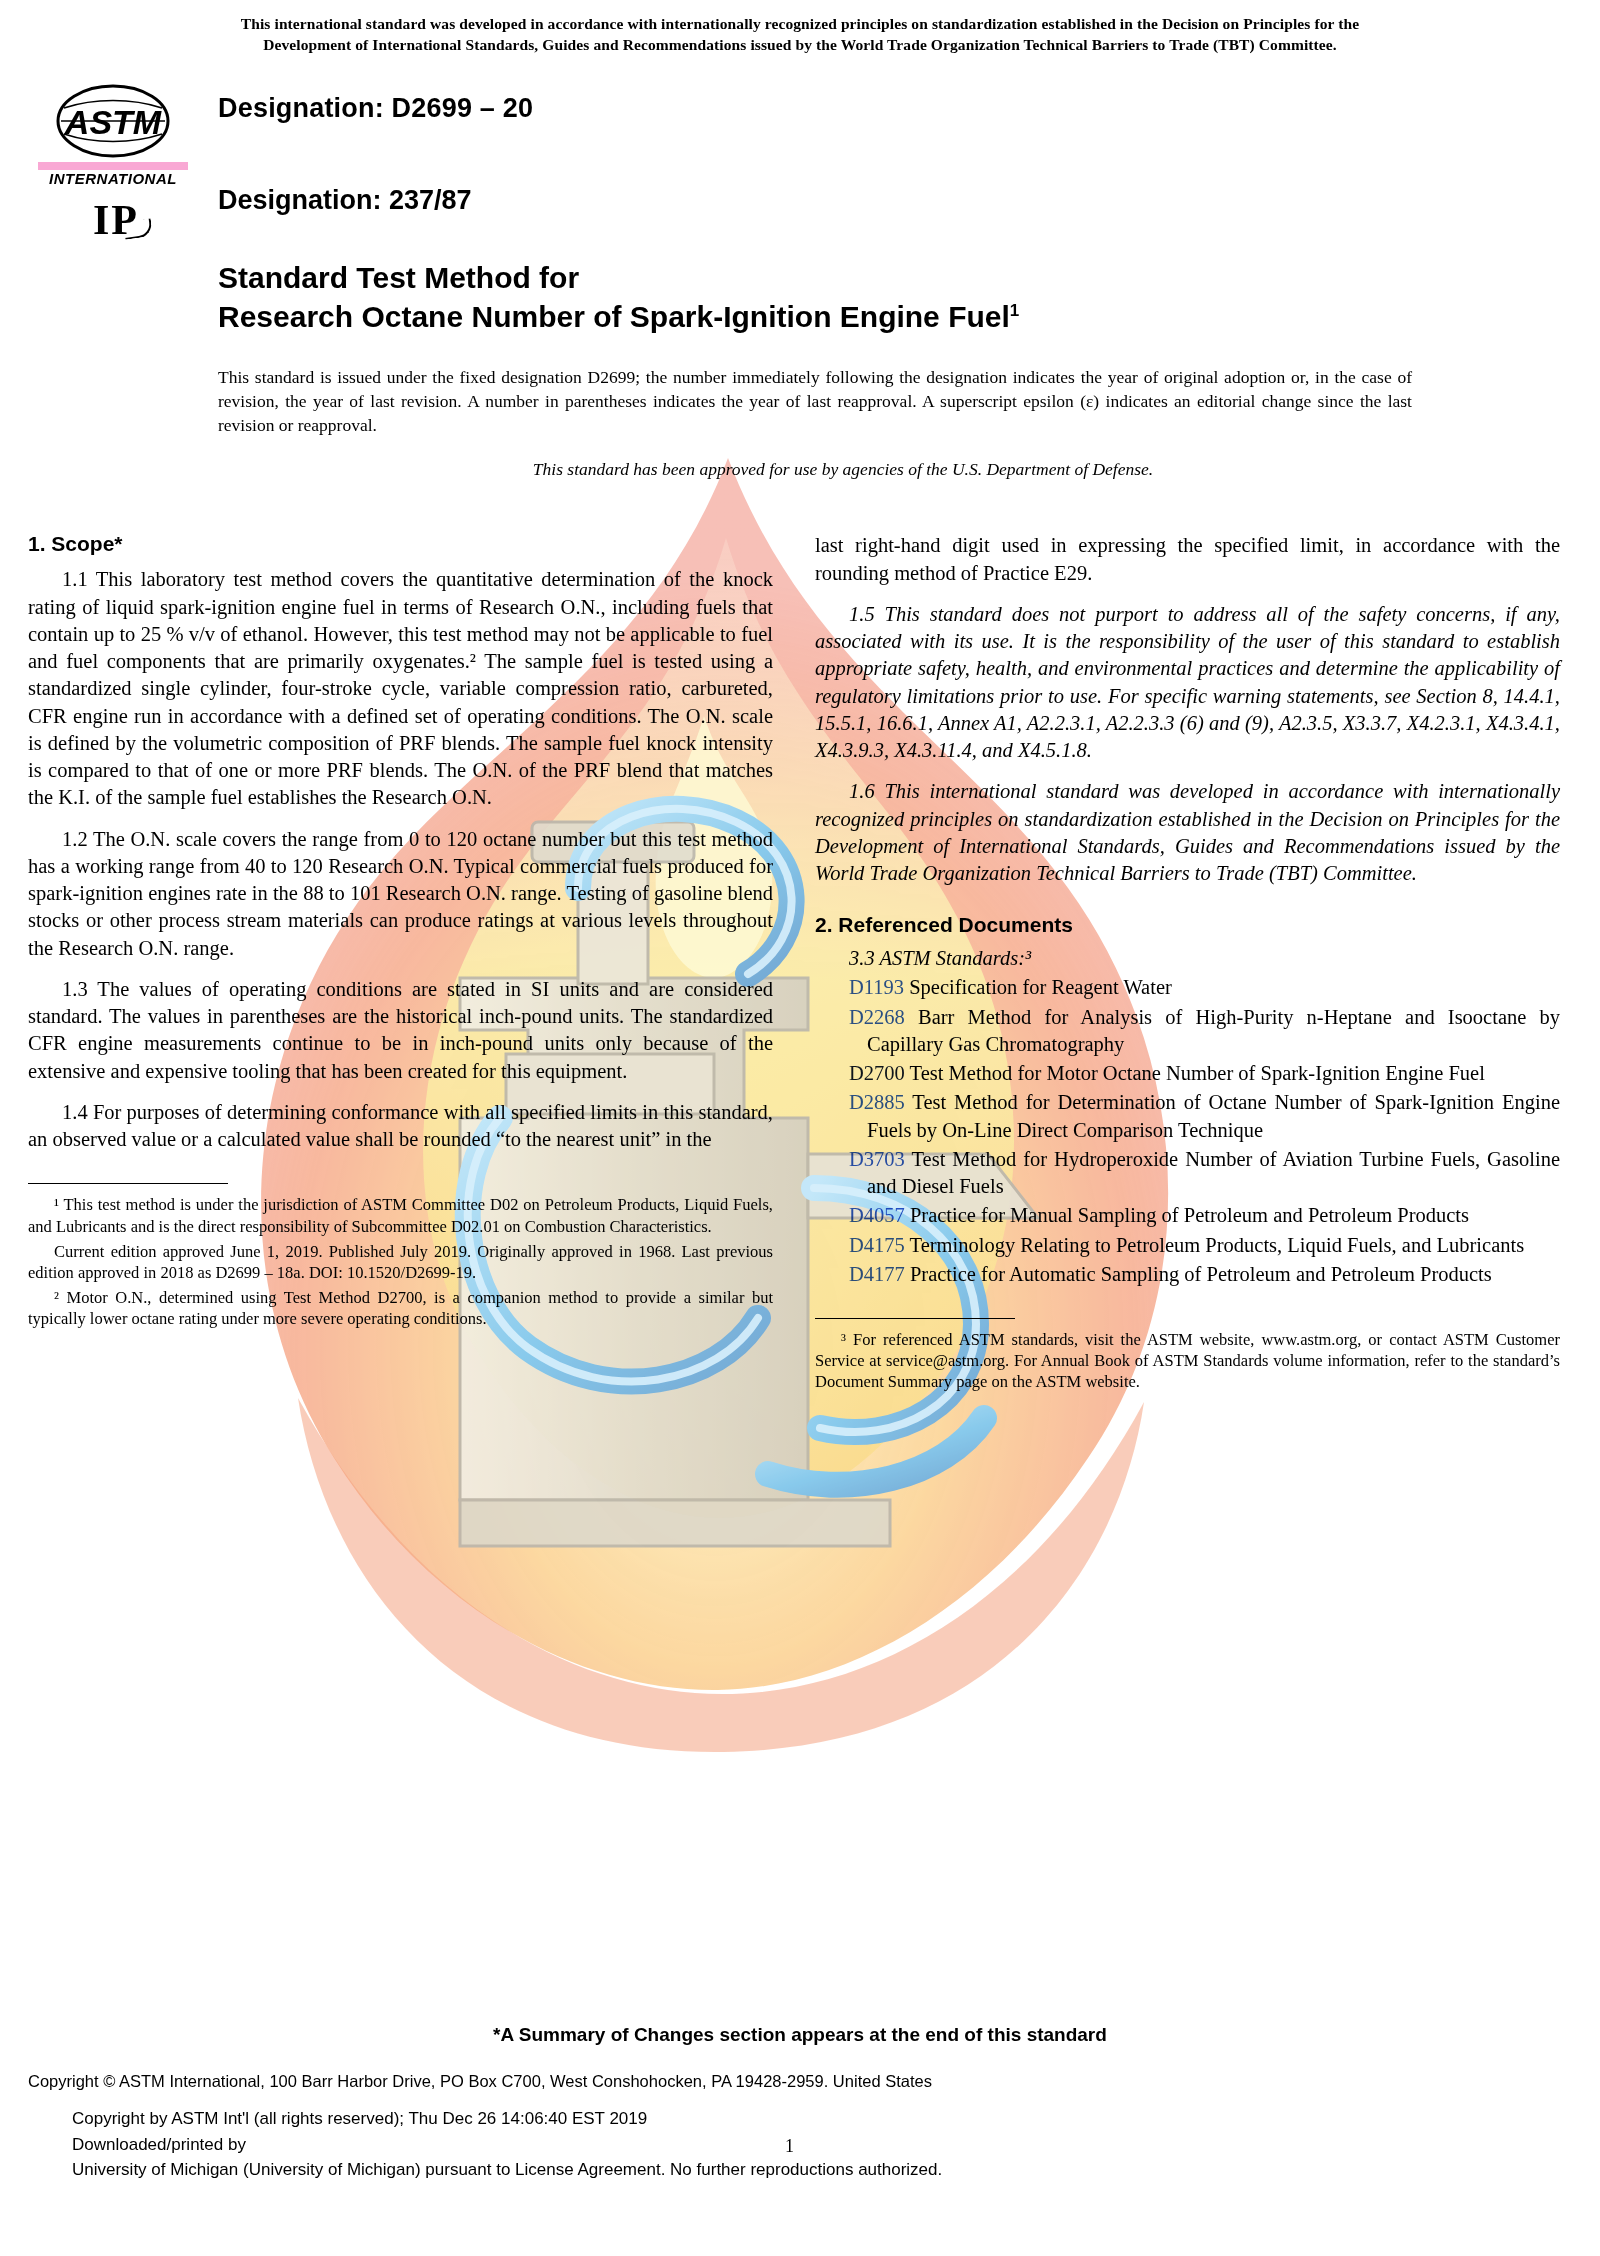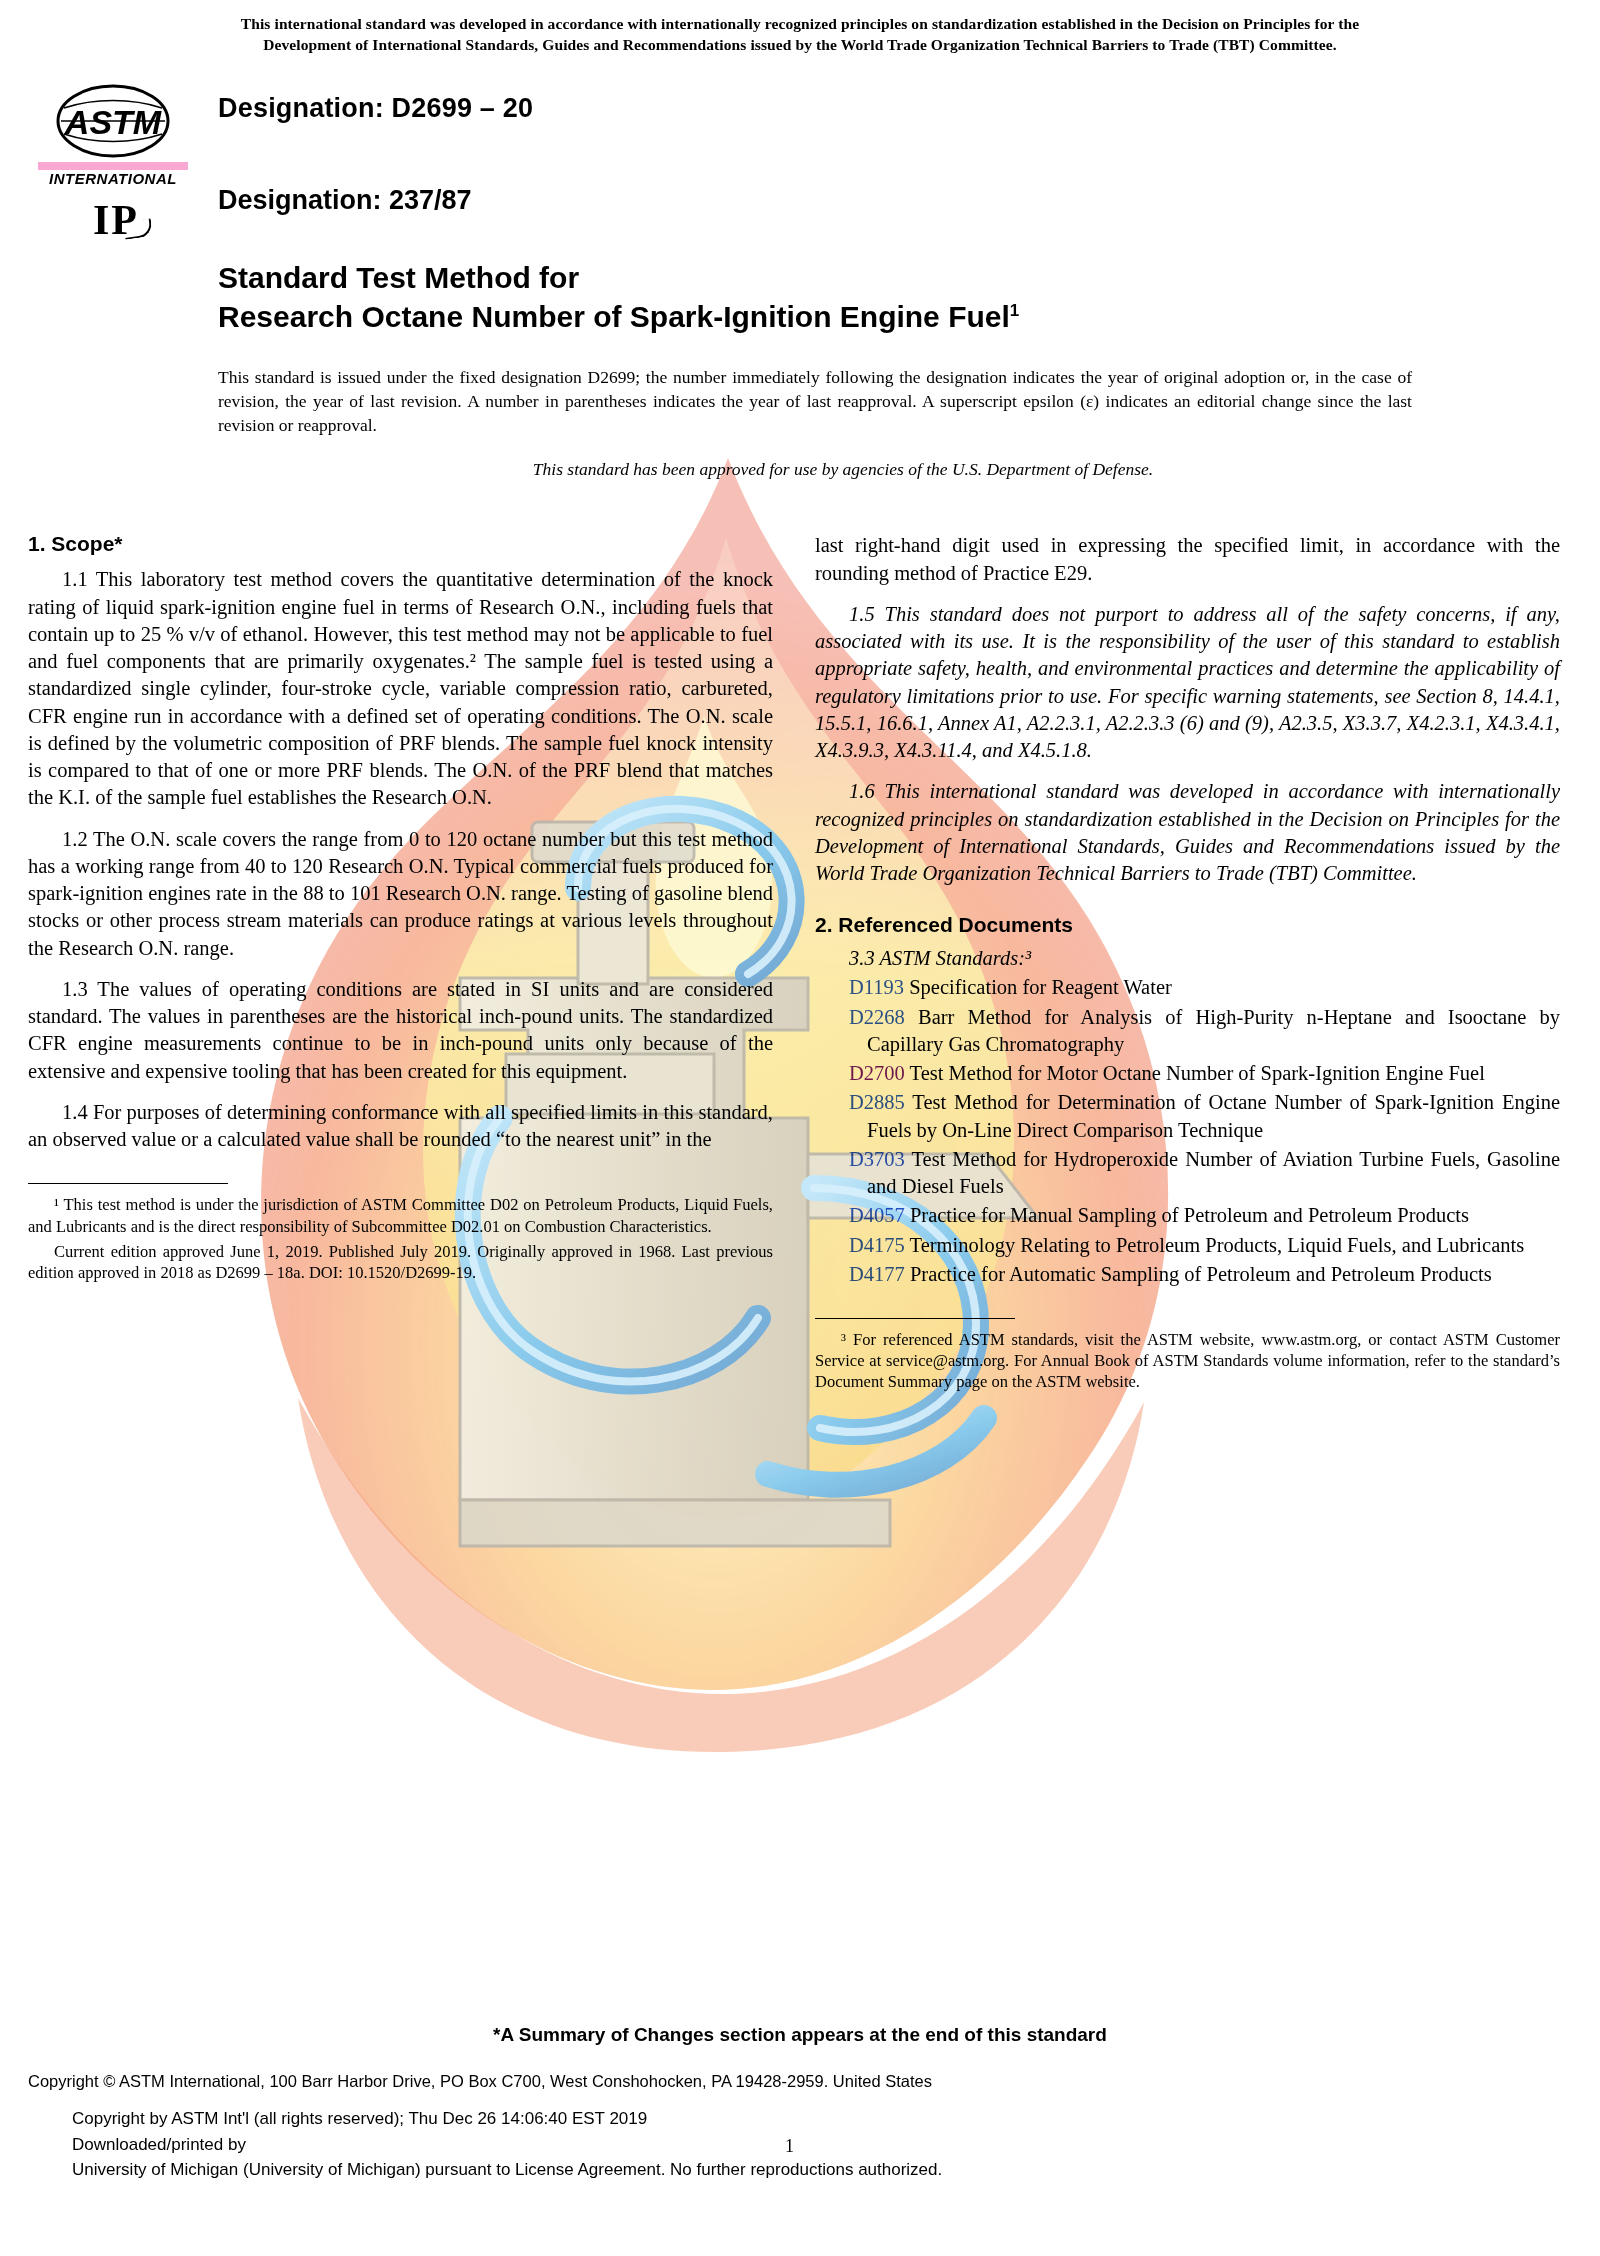--- a/index.html
+++ b/index.html
@@ -143,21 +143,21 @@
   }
   .ref {
     font-size:20.5px;
     line-height:1.33;
     text-align:justify;
     margin:0 0 2px 34px;
     text-indent:-18px;
     padding-left:18px;
   }
   .bl { color:#2a56c6; }
-  .rd { color:#701a75; }
+  .rd { color:#0f172a; }
 
   
   .fn-rule {
     width:200px; height:1px; background:#000;
     margin:16px 0 10px 0;
   }
   .fn {
     font-size:16.5px;
     line-height:1.28;
     text-align:justify;
@@ -263,20 +263,21 @@
 
       <p class="body">1.1  This laboratory test method covers the quantitative determination of the knock rating of liquid spark-ignition engine fuel in terms of Research O.N., including fuels that contain up to 25 % v/v of ethanol. However, this test method may not be applicable to fuel and fuel components that are primarily oxygenates.² The sample fuel is tested using a standardized single cylinder, four-stroke cycle, variable compression ratio, carbureted, CFR engine run in accordance with a defined set of operating conditions. The O.N. scale is defined by the volumetric composition of PRF blends. The sample fuel knock intensity is compared to that of one or more PRF blends. The O.N. of the PRF blend that matches the K.I. of the sample fuel establishes the Research O.N.</p>
       <p class="body">1.2  The O.N. scale covers the range from 0 to 120 octane number but this test method has a working range from 40 to 120 Research O.N. Typical commercial fuels produced for spark-ignition engines rate in the 88 to 101 Research O.N. range. Testing of gasoline blend stocks or other process stream materials can produce ratings at various levels throughout the Research O.N. range.</p>
       <p class="body">1.3  The values of operating conditions are stated in SI units and are considered standard. The values in parentheses are the historical inch-pound units. The standardized CFR engine measurements continue to be in inch-pound units only because of the extensive and expensive tooling that has been created for this equipment.</p>
       <p class="body">1.4  For purposes of determining conformance with all specified limits in this standard, an observed value or a calculated value shall be rounded “to the nearest unit” in the</p>
 
       <div class="fn-area">
         <div class="fn-rule"></div>
         <p class="fn">¹ This test method is under the jurisdiction of ASTM Committee D02 on Petroleum Products, Liquid Fuels, and Lubricants and is the direct responsibility of Subcommittee D02.01 on Combustion Characteristics.</p>
         <p class="fn">Current edition approved June 1, 2019. Published July 2019. Originally approved in 1968. Last previous edition approved in 2018 as D2699 – 18a. DOI: 10.1520/D2699-19.</p>
+        <p class="fn">² Motor O.N., determined using Test Method D2700, is a companion method to provide a similar but typically lower octane rating under more severe operating conditions.</p>
       </div>
     </div>
 
     <div class="col right">
       <p class="body noindent">last right-hand digit used in expressing the specified limit, in accordance with the rounding method of Practice E29.</p>
       <p class="body italic">1.5  This standard does not purport to address all of the safety concerns, if any, associated with its use. It is the responsibility of the user of this standard to establish appropriate safety, health, and environmental practices and determine the applicability of regulatory limitations prior to use. For specific warning statements, see Section 8, 14.4.1, 15.5.1, 16.6.1, Annex A1, A2.2.3.1, A2.2.3.3 (6) and (9), A2.3.5, X3.3.7, X4.2.3.1, X4.3.4.1, X4.3.9.3, X4.3.11.4, and X4.5.1.8.</p>
       <p class="body italic">1.6  This international standard was developed in accordance with internationally recognized principles on standardization established in the Decision on Principles for the Development of International Standards, Guides and Recommendations issued by the World Trade Organization Technical Barriers to Trade (TBT) Committee.</p>
 
       <h2 class="sec spaced">2.  Referenced Documents</h2>
       <div class="std-sub">3.3  ASTM Standards:³</div>

